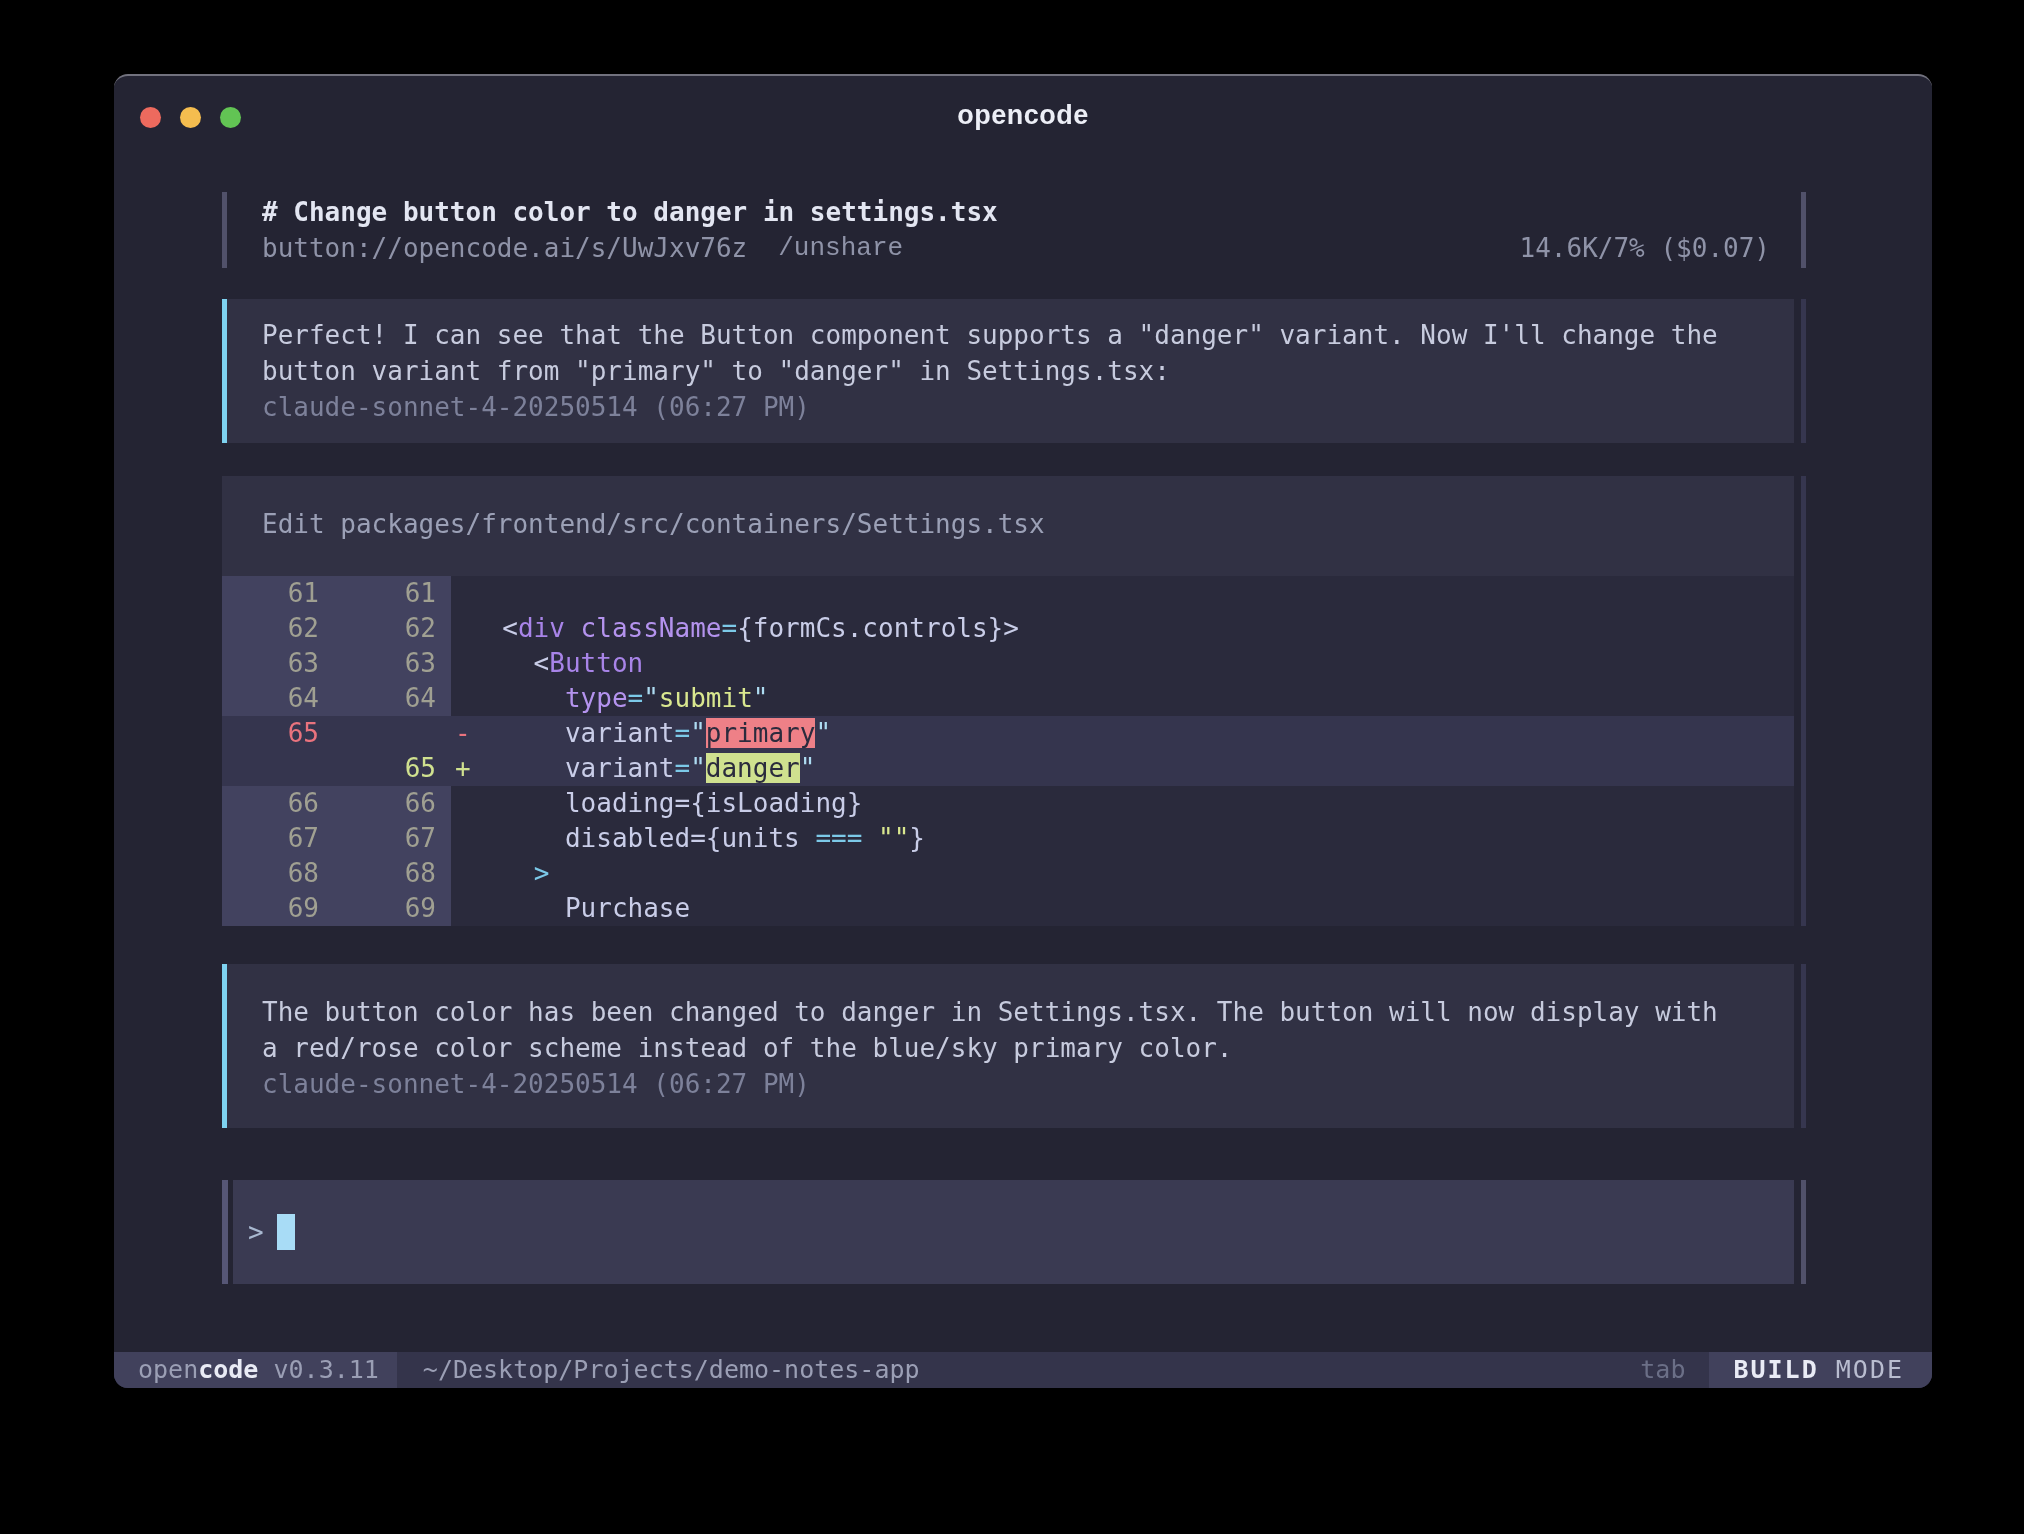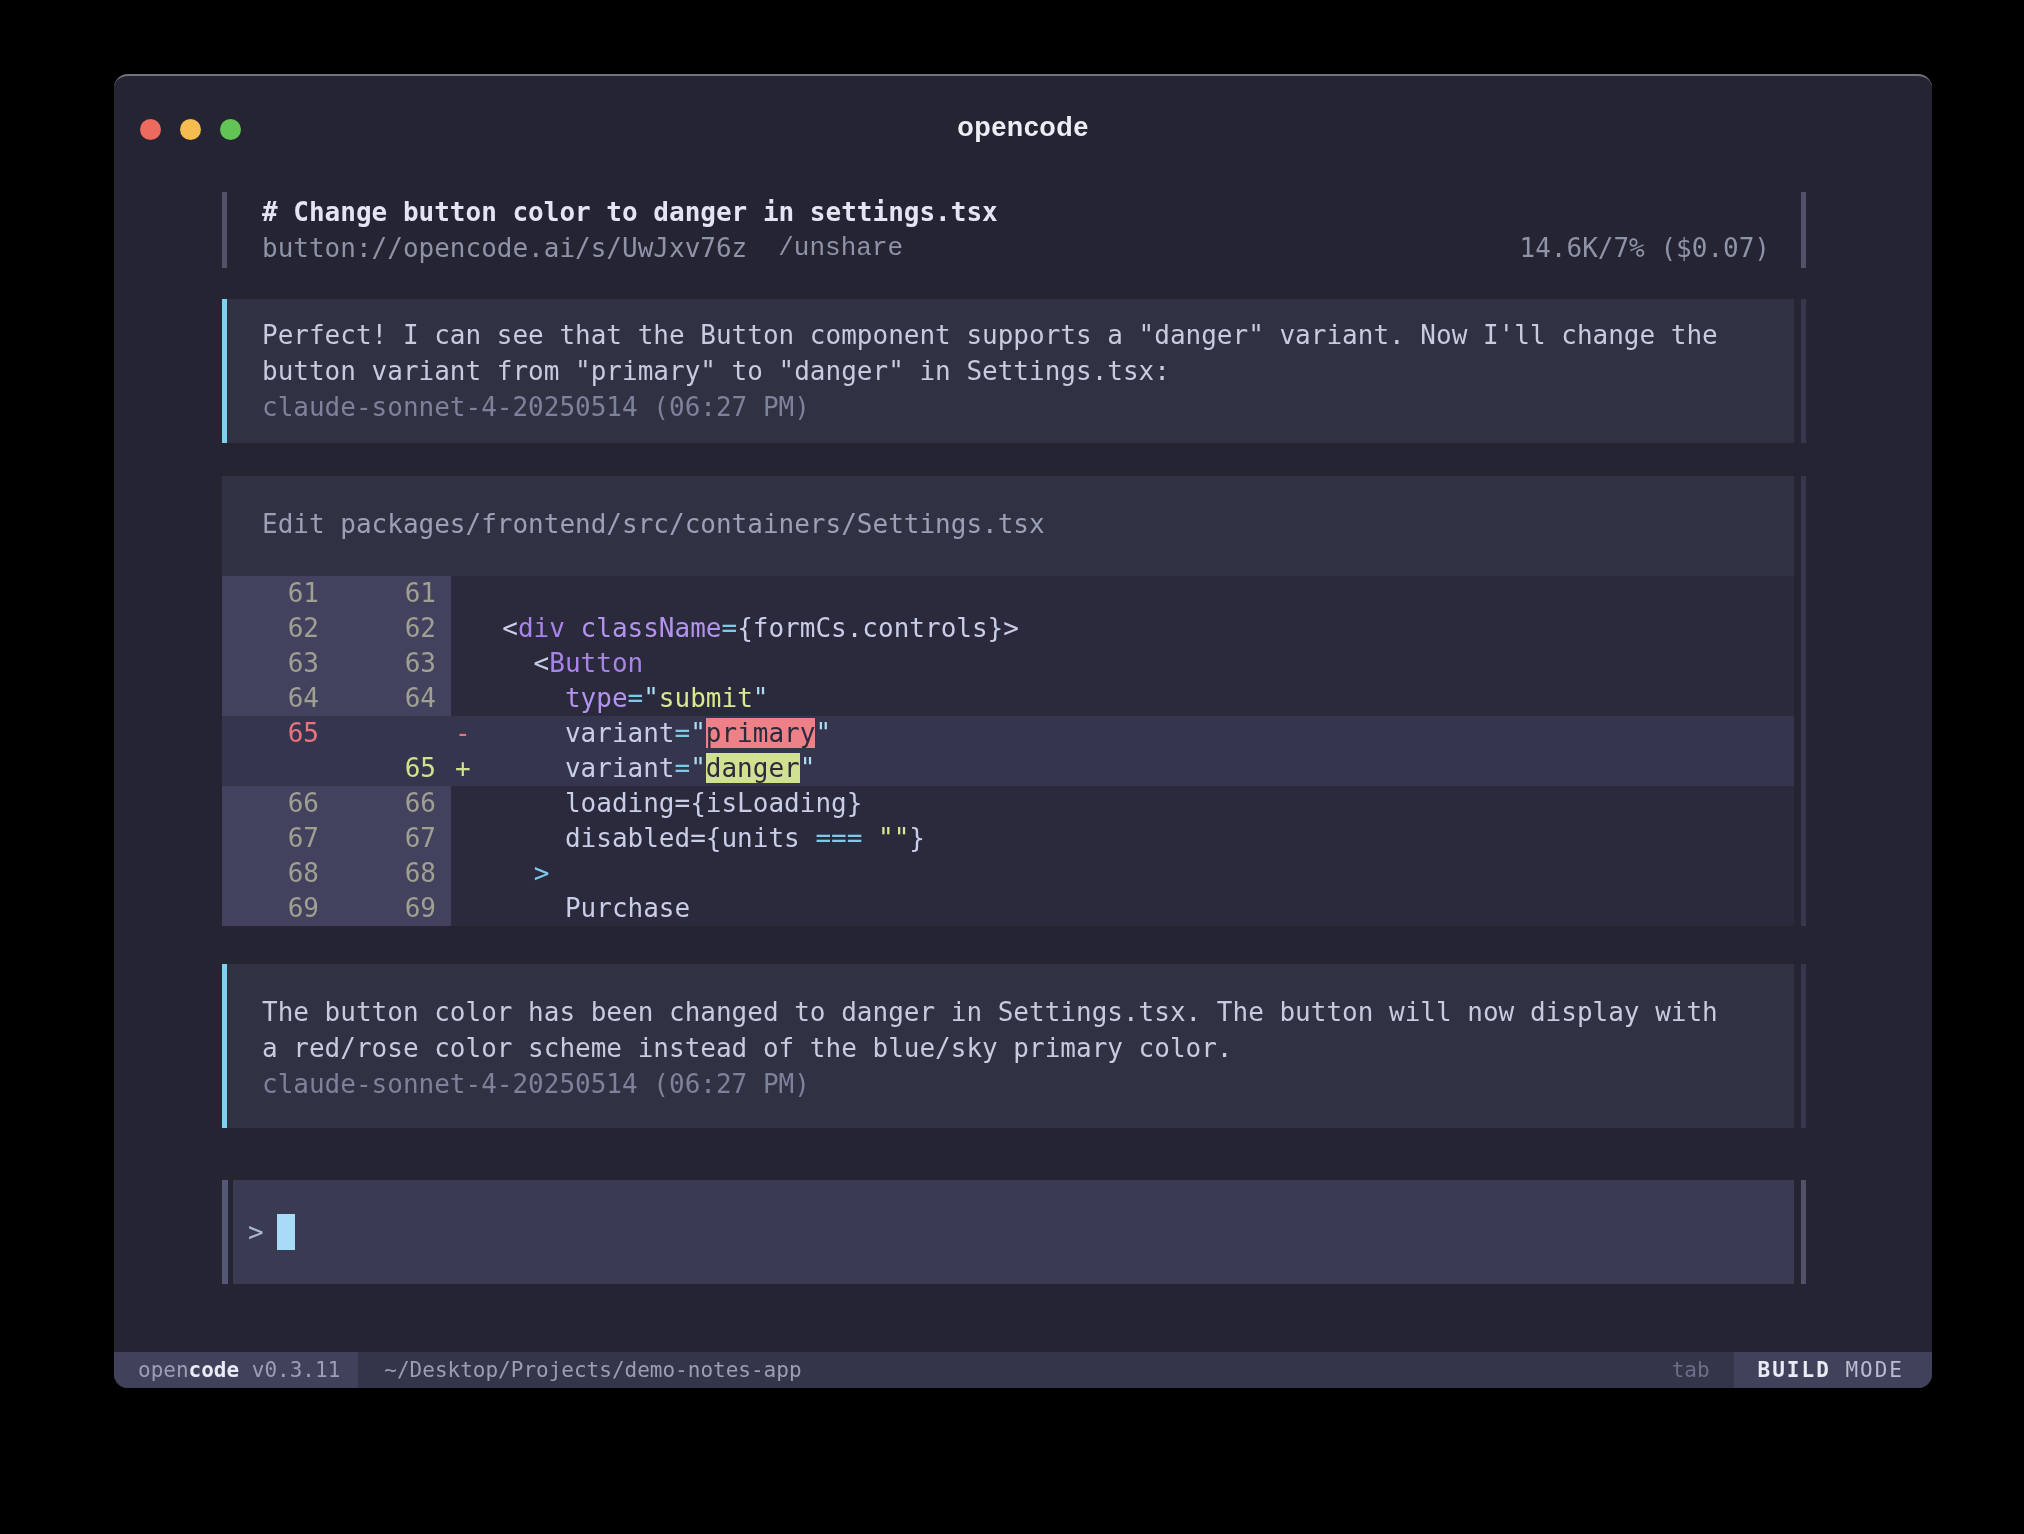--- a/index.html
+++ b/index.html
@@ -7,21 +7,21 @@
   .screen {
     position:relative; width:2024px; height:1534px; background:#000; overflow:hidden;
     font-family:"DejaVu Sans Mono","Liberation Mono",monospace; font-size:26px; color:#c8ccdf;
   }
   .window {
     position:absolute; left:114px; top:74px; width:1818px; height:1314px;
     background:#242433; border-radius:14px; overflow:hidden;
     border-top:2px solid #72727e;
   }
   
-  .titlebar { position:absolute; top:16px; left:0; right:0; height:64px; }
+  .titlebar { position:absolute; top:4px; left:0; right:0; height:64px; }
   .lights { position:absolute; left:26px; top:27px; display:flex; gap:19px; }
   .light { width:21px; height:21px; border-radius:50%; }
   .light.red { background:#ed6a5e; }
   .light.yellow { background:#f5bd4f; }
   .light.green { background:#62c454; }
   .wtitle {
     position:absolute; left:0; right:0; top:20px; text-align:center;
     font-family:"Liberation Sans","DejaVu Sans",sans-serif; font-weight:bold;
     font-size:27px; color:#eceef6; letter-spacing:0.5px;
   }
@@ -84,21 +84,21 @@
   .sec-footer { top:1280px; }
   .sec-footer .inner { display:flex; line-height:36px; padding:0 11px 0 8px; }
   .hint-key { color:#b9bed2; white-space:pre; }
   .hint-label { color:#83879d; margin-left:15px; white-space:pre; }
   .model-group { margin-left:auto; }
   .provider { color:#83879d; white-space:pre; }
   .model { color:#c6cadd; margin-left:16px; white-space:pre; }
   
   .statusbar {
     position:absolute; left:0; right:0; bottom:0; height:36px; background:#34344b;
-    display:flex; align-items:center; font-size:21px; color:#9b9fb5;
+    display:flex; align-items:center; font-size:25px; color:#9b9fb5;
   }
   .sb-app { background:#41415c; height:36px; line-height:36px; padding:0 18px 0 24px; white-space:pre; }
   .sb-app .bold { font-weight:bold; color:#e9ebf5; }
   .sb-path { margin-left:26px; line-height:36px; white-space:pre; }
   .sb-right { margin-left:auto; display:flex; align-items:center; height:29px; }
   .sb-tab { color:#6b6f87; line-height:36px; white-space:pre; }
   .sb-mode { background:#41415c; height:36px; line-height:36px; margin-left:24px; padding:0 28px 0 24px; white-space:pre; }
   .sb-mode .bold { font-weight:bold; color:#e9ebf5; letter-spacing:2px; }
   .sb-mode .rest { color:#b9bdd0; letter-spacing:2px; }
 </style>

